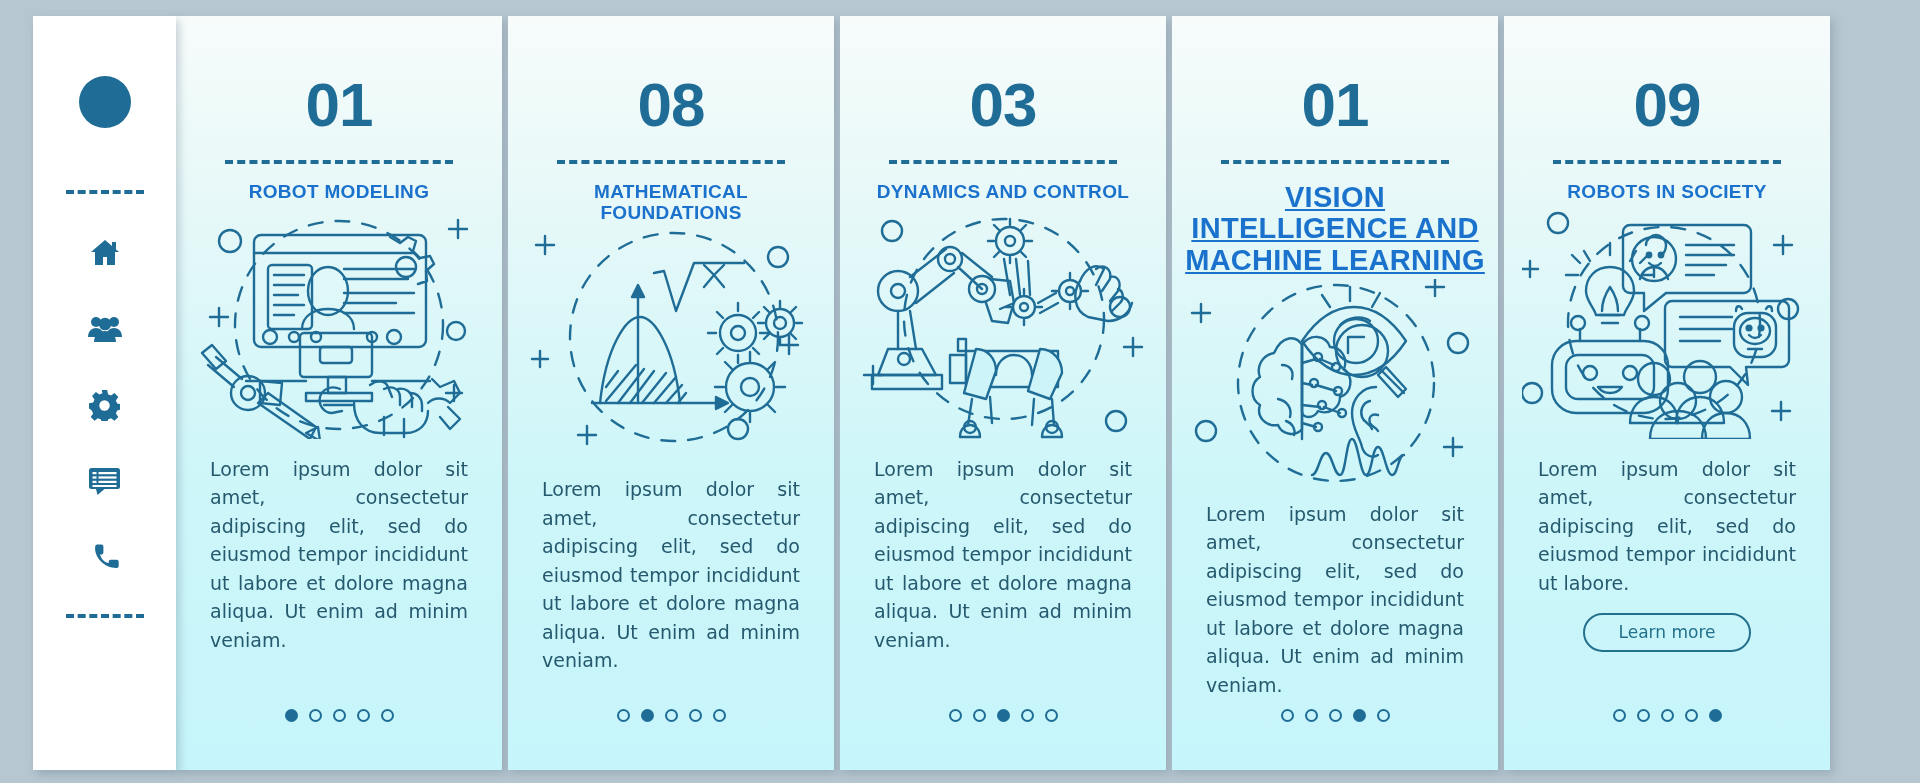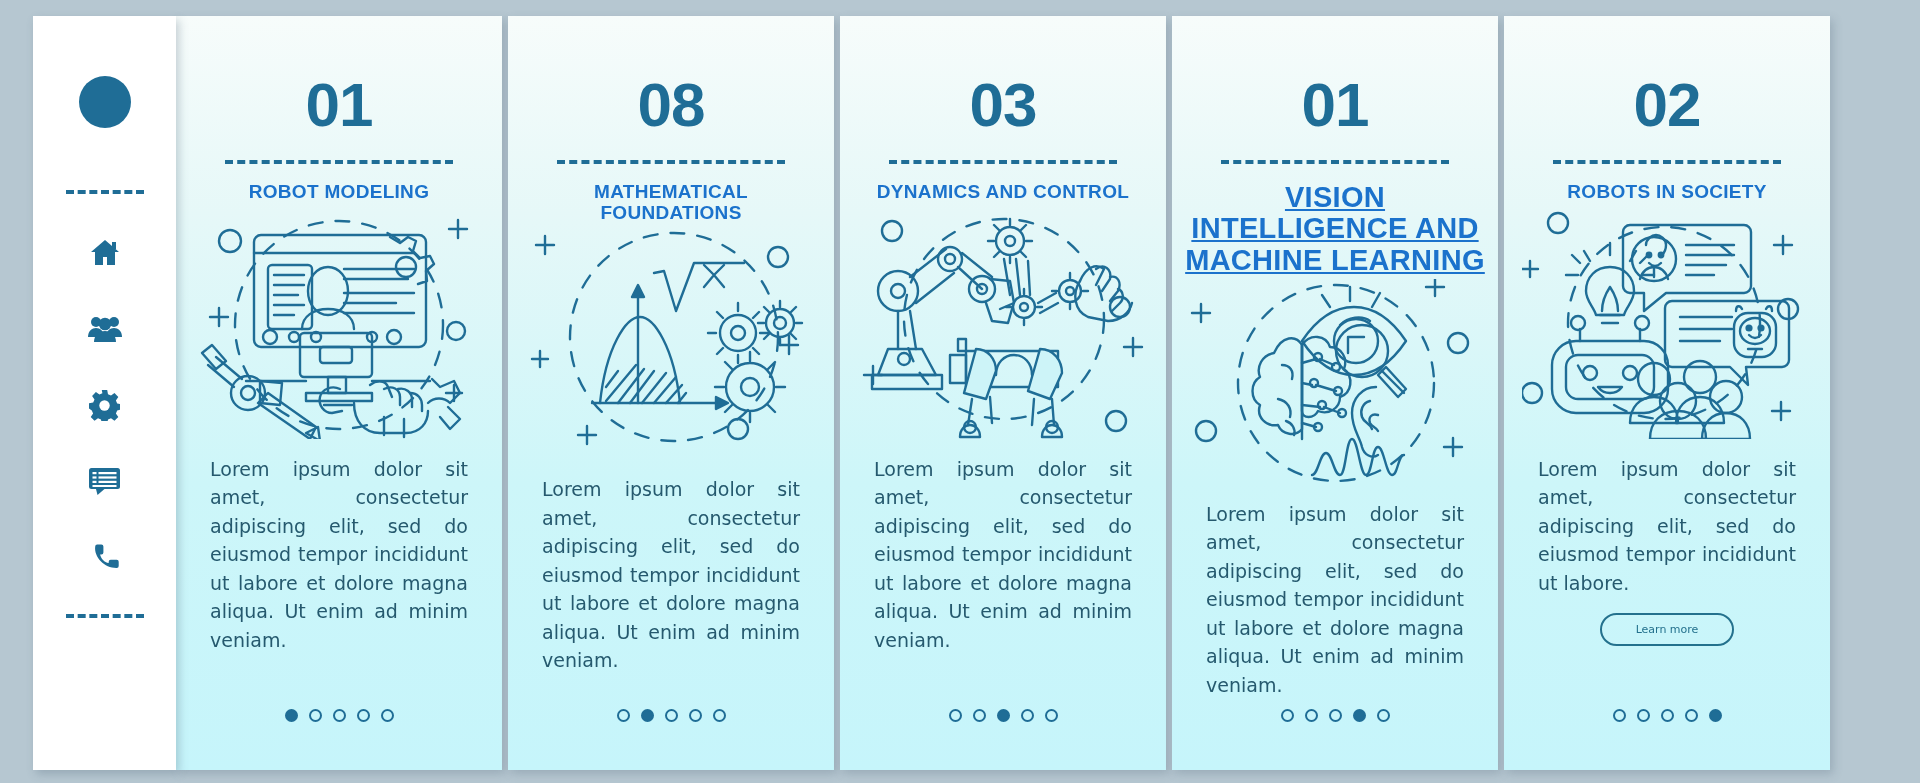--- a/index.html
+++ b/index.html
@@ -78,21 +78,21 @@
     width:258px;margin-top:4px;
     font-family:"DejaVu Sans", sans-serif;
     font-size:19px;line-height:1.5;color:#25596e;
     text-align:justify;
   }
   .learn-more{
     margin-top:16px;
     border:2px solid #24718d;border-radius:22px;
     padding:9px 34px;background:transparent;
     font-family:"DejaVu Sans", sans-serif;
-    font-size:11px;color:#24718d;cursor:pointer;
+    font-size:17px;color:#24718d;cursor:pointer;
     line-height:1;
   }
   .dots{
     position:absolute;left:0;right:0;bottom:48px;
     display:flex;justify-content:center;gap:11px;
   }
   .dot{width:13px;height:13px;border-radius:50%;
     border:2.4px solid #1f6d96;box-sizing:border-box;background:transparent;}
   .dot.on{background:#1f6d96;}
 
@@ -397,21 +397,21 @@
       <div class="dots">
         <span class="dot"></span>
         <span class="dot"></span>
         <span class="dot"></span>
         <span class="dot on"></span>
         <span class="dot"></span>
       </div>
     </div>
 
     <div class="card c5">
-      <div class="card-num">02</div>
+      <div class="card-num">09</div>
       <div class="card-rule"></div>
       <div class="card-title">ROBOTS IN SOCIETY</div>
       <div class="card-art">
         <svg width="290" height="232" viewBox="0 0 290 232">
           <g fill="none" stroke="#1f6d96" stroke-width="2.4" stroke-linecap="round" stroke-linejoin="round">
             <circle cx="36" cy="16" r="10"></circle>
             <circle cx="266" cy="102" r="10"></circle>
             <circle cx="10" cy="186" r="10"></circle>
             <path d="M0 62 h16 M8 54 v16"></path>
             <path d="M252 38 h18 M261 29 v18"></path>

